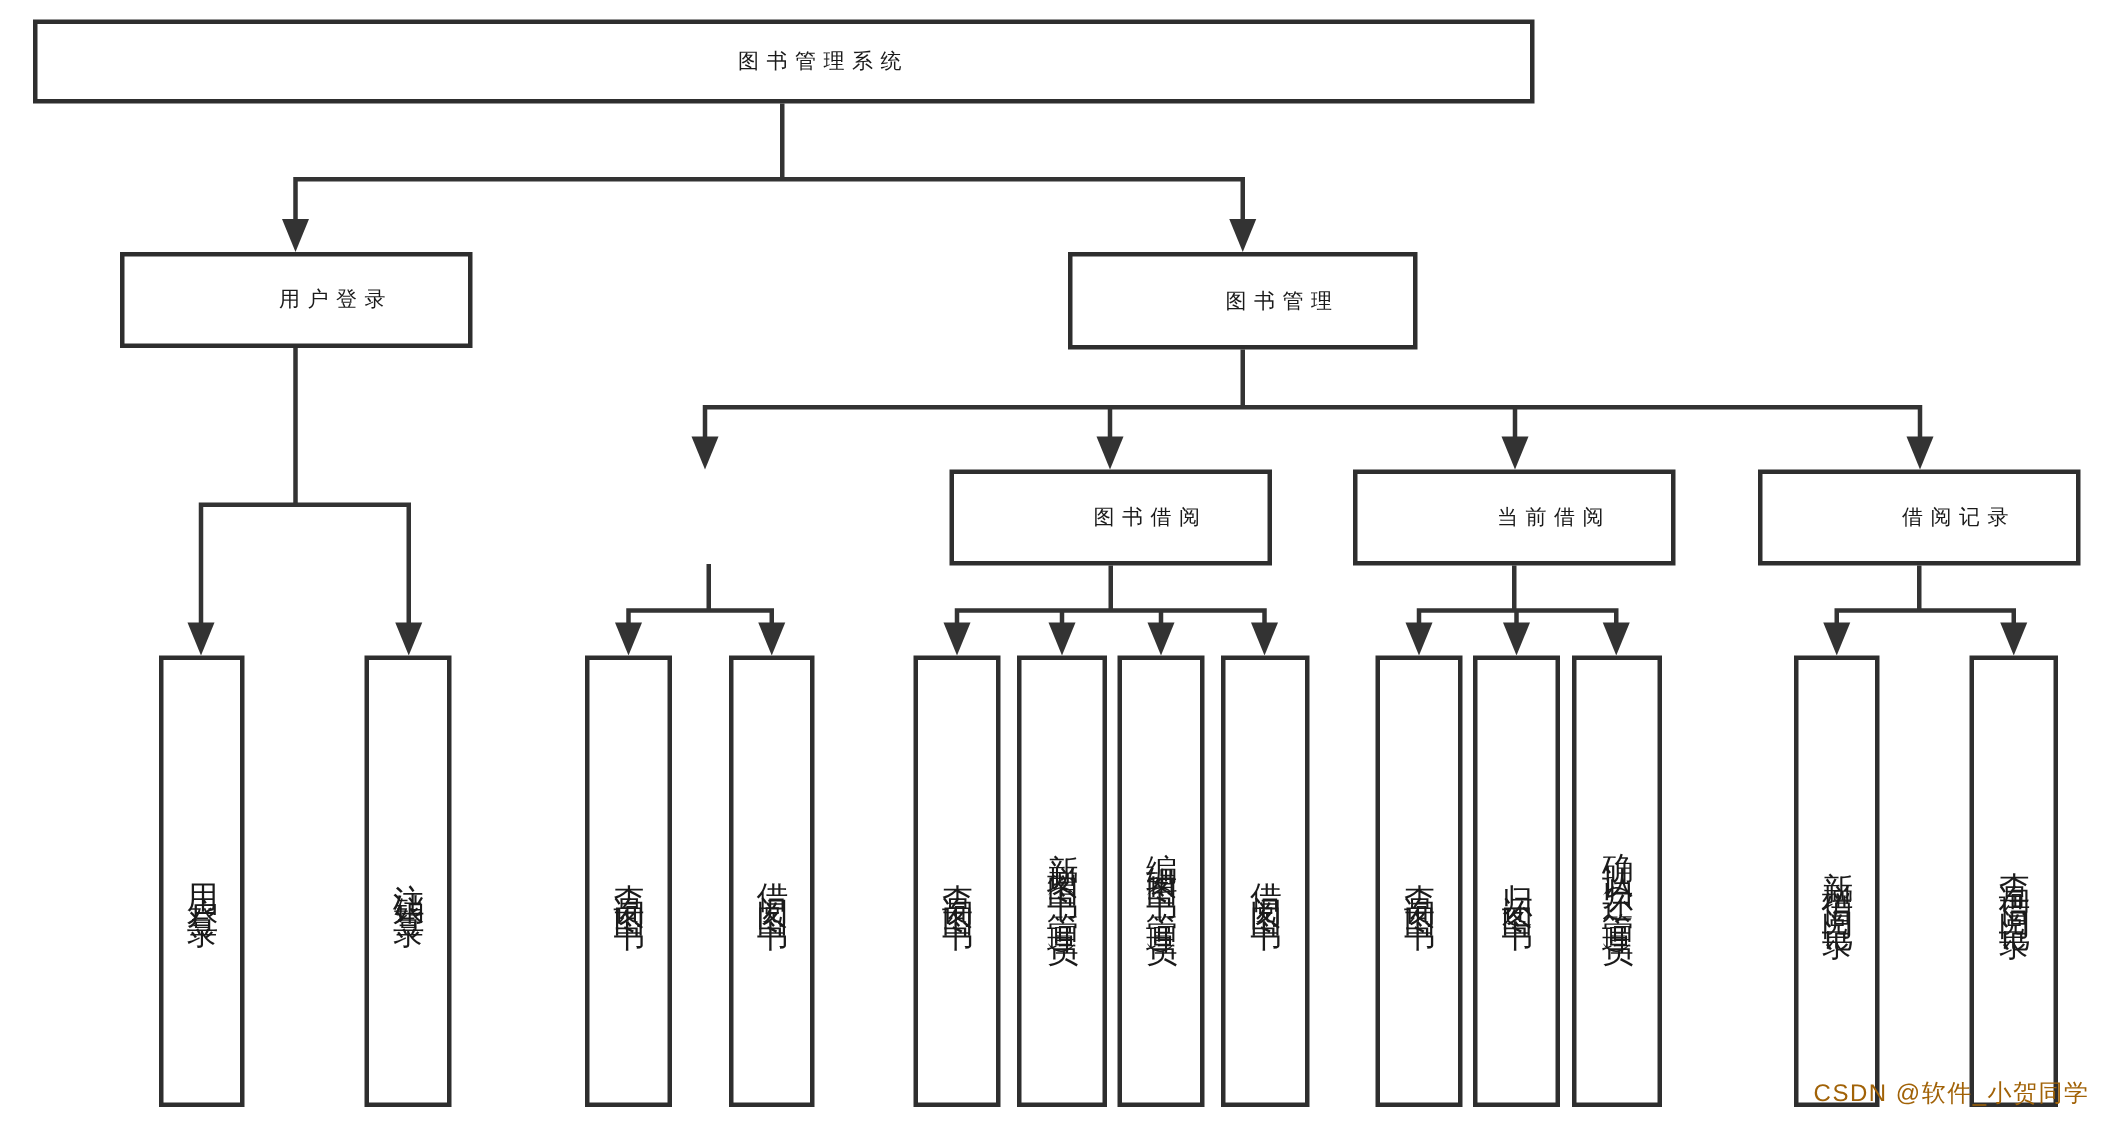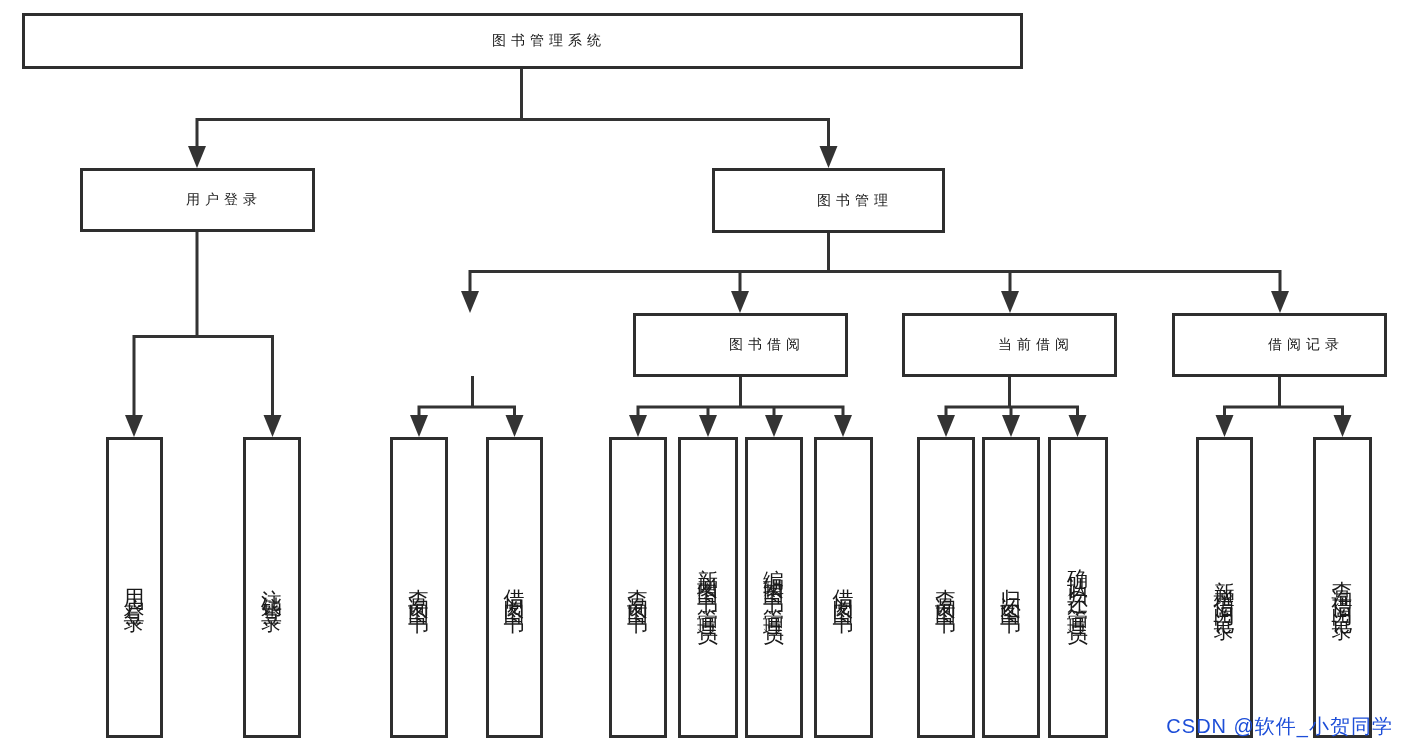--- a/index.html
+++ b/index.html
@@ -15,22 +15,22 @@
   }
   .leaf{
     position:absolute;top:437px;height:301px;box-sizing:border-box;background:#ffffff;
     border:3px solid #2e2e2e;display:flex;align-items:center;justify-content:center;
   }
   .leaf .vtext{
     writing-mode:vertical-rl;text-orientation:mixed;font-size:21px;line-height:1;
     letter-spacing:8px;white-space:nowrap;
   }
   .watermark{
-    position:absolute;right:12px;bottom:7px;font-size:20px;letter-spacing:1px;
-    color:#1d4ed8;z-index:5;white-space:nowrap;margin-top:32px;
+    position:absolute;right:12px;bottom:7px;font-size:16px;letter-spacing:1px;
+    color:#a16207;z-index:5;white-space:nowrap;margin-top:32px;
   }
 </style>
 </head>
 <body>
 
 <div class="canvas">
 
   <svg class="wires" viewBox="0 0 1405 747" fill="none" stroke="#333333" stroke-width="3">
 
     <g>

